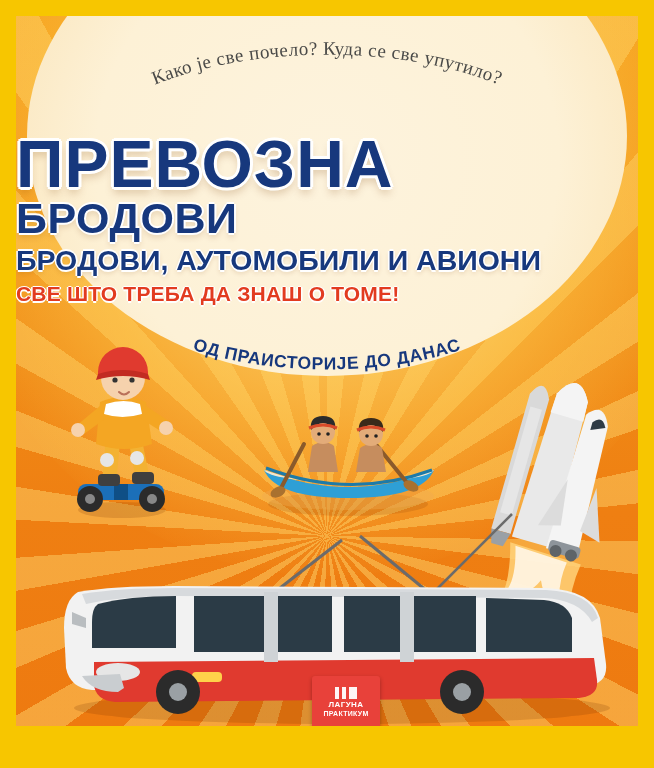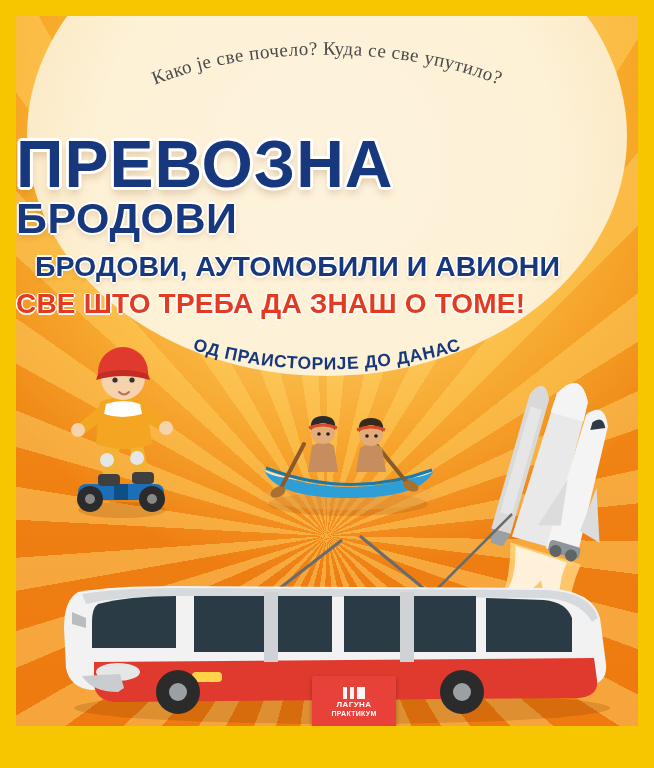--- a/index.html
+++ b/index.html
@@ -113,31 +113,30 @@
     color: #17387d;
     letter-spacing: 0.5px;
     text-shadow:
        2px 0 0 #fff, -2px 0 0 #fff, 0 2px 0 #fff, 0 -2px 0 #fff,
        0 4px 6px rgba(120,60,0,0.2);
   }
   .t3 {
     font-weight: bold;
     font-size: 28.5px;
     line-height: 1.05;
-    margin-top: 12px;
+    margin-top: 6px;
     color: #17387d;
     letter-spacing: 0px;
     text-shadow:
        1.6px 0 0 #fff, -1.6px 0 0 #fff, 0 1.6px 0 #fff, 0 -1.6px 0 #fff,
        0 3px 5px rgba(120,60,0,0.2);
-    padding-left: 19px;
   }
   .t4 {
     font-weight: bold;
-    font-size: 28px;
+    font-size: 21px;
     margin-top: 6px;
     color: #e23b20;
     letter-spacing: 0.2px;
     text-shadow:
        1.5px 0 0 #fff, -1.5px 0 0 #fff, 0 1.5px 0 #fff, 0 -1.5px 0 #fff;
   }
   .subcurve {
     position: absolute;
     left: 50%;
     top: 286px;
@@ -163,21 +162,21 @@
   .canoe { position: absolute; left: 240px; top: 392px; width: 185px; height: 115px; }
   
   .shuttle { position: absolute; left: 452px; top: 340px; width: 170px; height: 270px; }
   
   .tram { position: absolute; left: 26px; top: 480px; width: 582px; height: 232px; }
 
   .publisher {
     position: absolute;
     left: 296px;
     top: 660px;
-    width: 84px;
+    width: 68px;
     height: 52px;
     background: #e8413a;
     border-radius: 3px;
     box-shadow: 0 2px 4px rgba(0,0,0,0.3);
     display: flex;
     flex-direction: column;
     align-items: center;
     justify-content: center;
     color: #fff;
     text-align: center;

